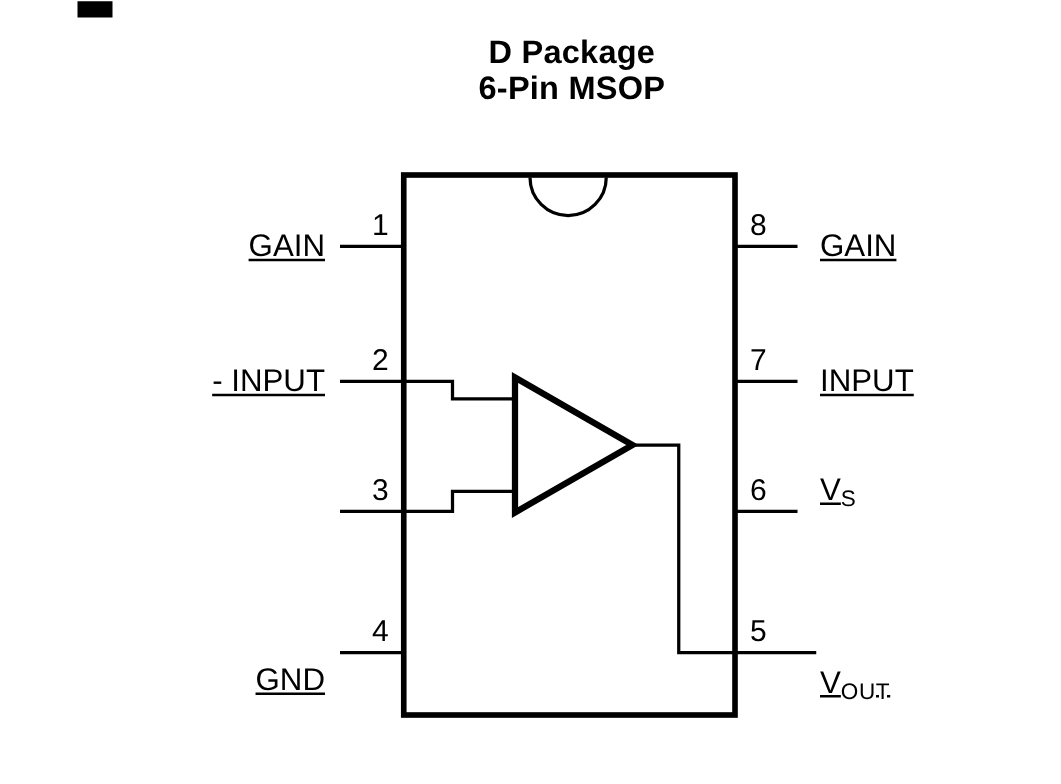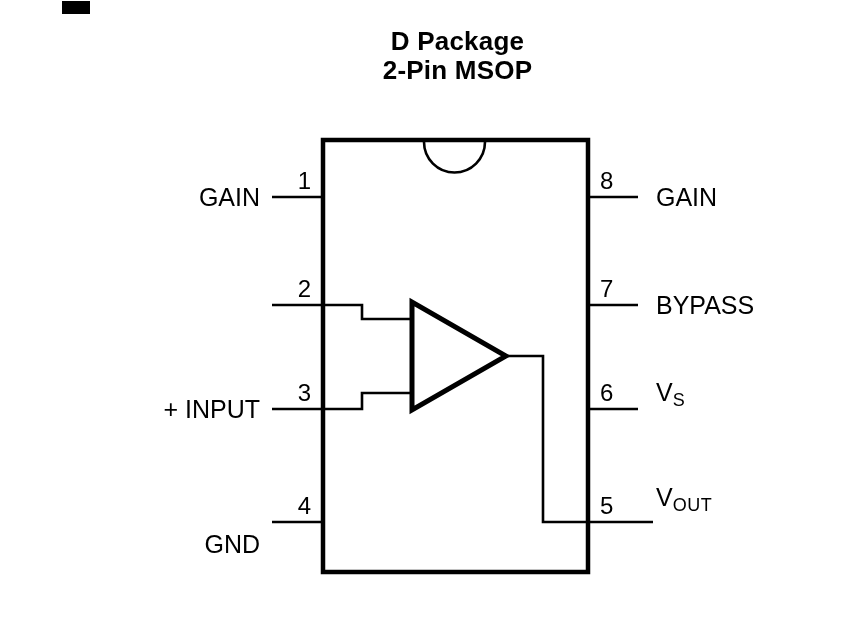--- a/index.html
+++ b/index.html
@@ -34,20 +34,21 @@
   .diagram-svg {
     position: absolute;
     left: 0;
     top: 0;
   }
   .pin-label {
     position: absolute;
     font-size: 25px;
     line-height: 30px;
     white-space: nowrap;
+    text-decoration: underline;
   }
   .left-lbl  { right: 589px; text-align: right; }
   .right-lbl { left: 656px;  text-align: left; }
   .pin-number {
     position: absolute;
     font-size: 24px;
     line-height: 28px;
     white-space: nowrap;
   }
   .left-num  { right: 538px; text-align: right; }
@@ -61,21 +62,21 @@
 </style>
 </head>
 <body>
 
 <div class="canvas">
 
   <div class="corner-artifact"></div>
 
   <div class="title">
     <div>D Package</div>
-    <div>2-Pin MSOP</div>
+    <div>6-Pin MSOP</div>
   </div>
 
   <svg class="diagram-svg" width="849" height="627" viewBox="0 0 849 627">
 
     <rect x="323" y="140" width="265" height="432" fill="#ffffff" stroke="#000000" stroke-width="4.5"></rect>
 
     <path d="M 424 142 A 30.5 30.5 0 0 0 485 142" fill="none" stroke="#000000" stroke-width="2.6"></path>
 
     <path d="M 272 197 H 323" fill="none" stroke="#000000" stroke-width="2.6"></path>
     <path d="M 272 305 H 362 V 319 H 410" fill="none" stroke="#000000" stroke-width="2.6"></path>
@@ -95,29 +96,29 @@
   <div class="pin-number left-num" style="top:275px">2</div>
   <div class="pin-number left-num" style="top:379px">3</div>
   <div class="pin-number left-num" style="top:492px">4</div>
 
   <div class="pin-number right-num" style="top:167px">8</div>
   <div class="pin-number right-num" style="top:275px">7</div>
   <div class="pin-number right-num" style="top:379px">6</div>
   <div class="pin-number right-num" style="top:492px">5</div>
 
   <div class="pin-label left-lbl" style="top:182px">GAIN</div>
-  <div class="pin-label left-lbl" style="top:394px">+ INPUT</div>
+  <div class="pin-label left-lbl" style="top:290px">- INPUT</div>
   <div class="pin-label left-lbl" style="top:529px">GND</div>
 
   <div class="pin-label right-lbl" style="top:182px">
     <span>GAIN</span><span class="sub"></span>
   </div>
   <div class="pin-label right-lbl" style="top:290px">
-    <span>BYPASS</span><span class="sub"></span>
+    <span>INPUT</span><span class="sub"></span>
   </div>
   <div class="pin-label right-lbl" style="top:377px">
     <span>V</span><span class="sub">S</span>
   </div>
-  <div class="pin-label right-lbl" style="top:482px">
+  <div class="pin-label right-lbl" style="top:531px">
     <span>V</span><span class="sub">OUT</span>
   </div>
 
 </div>
 
 </body></html>

